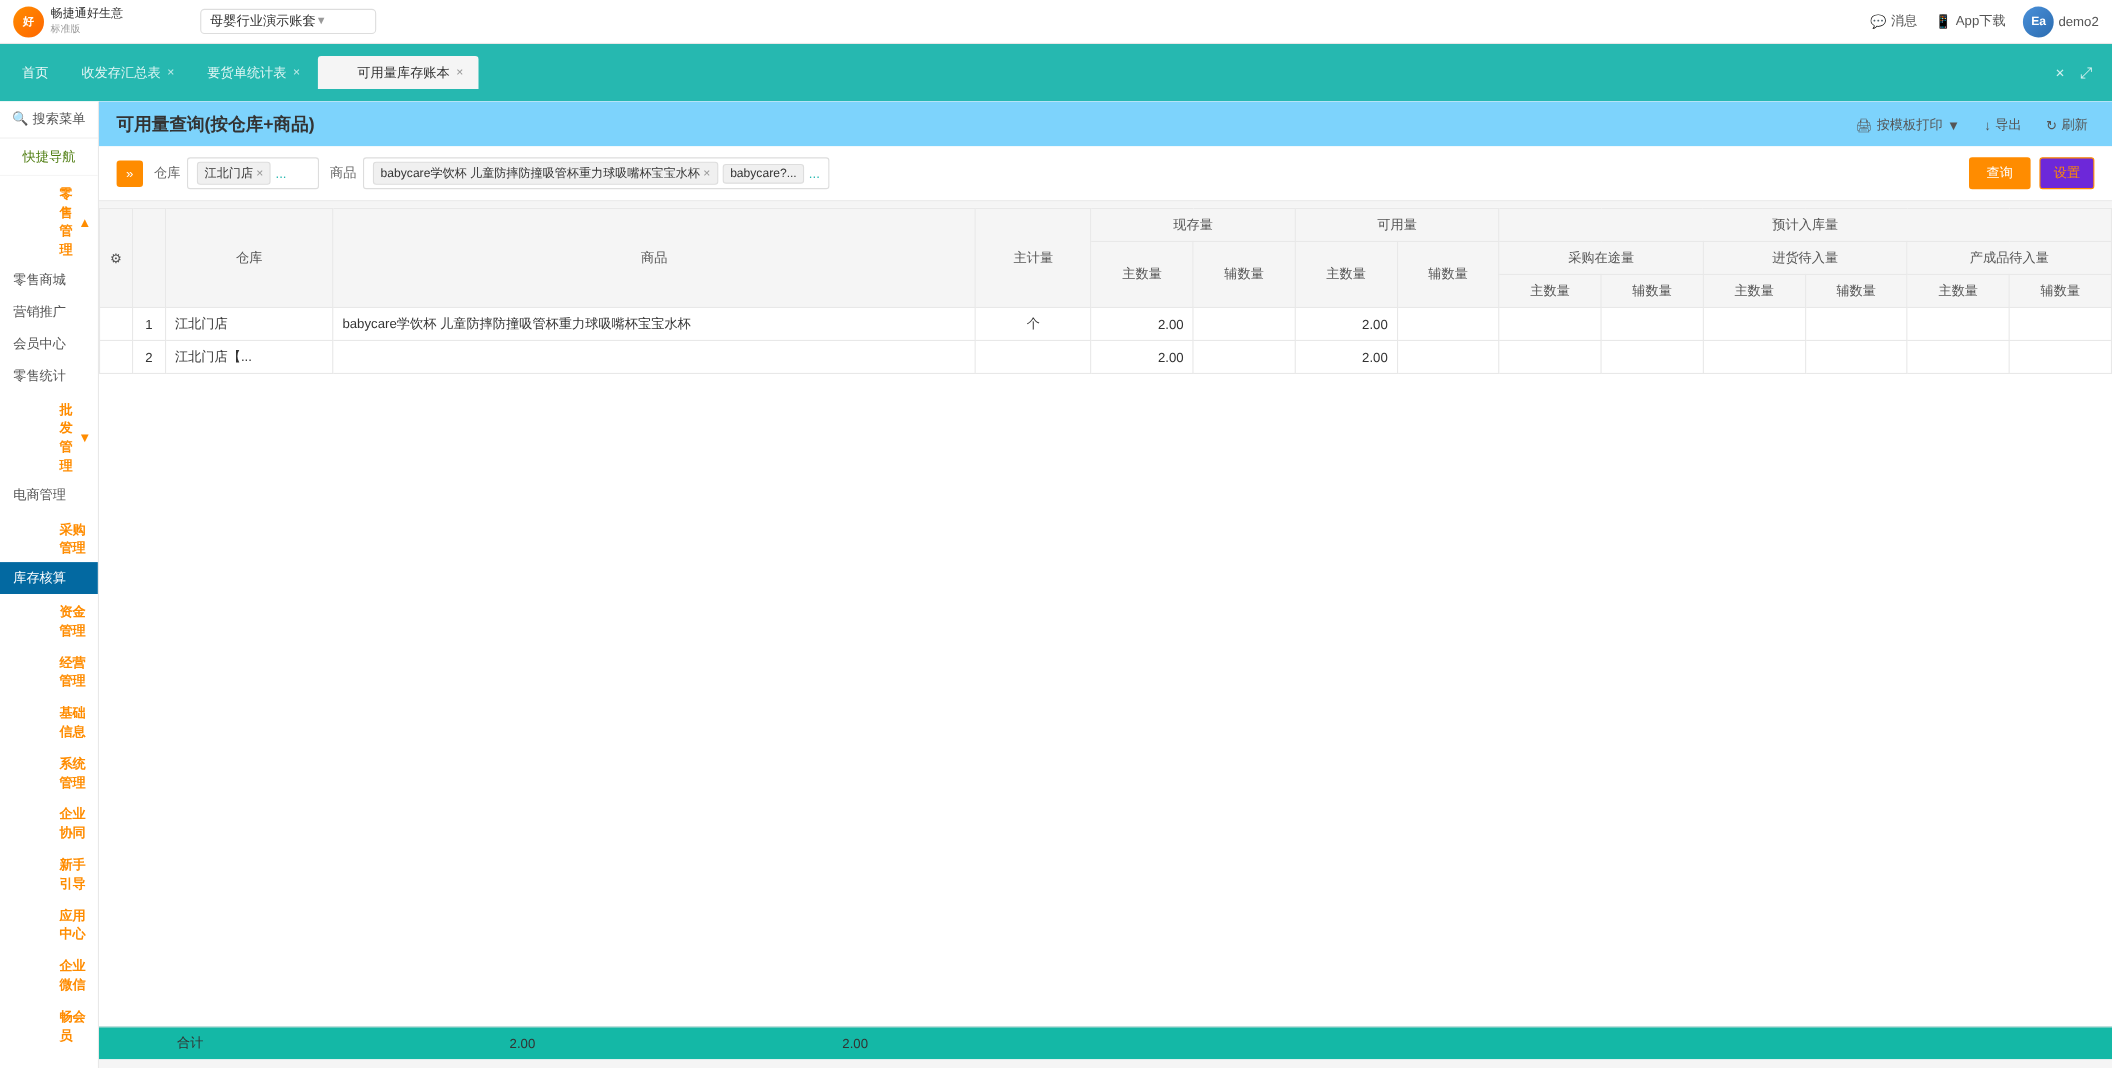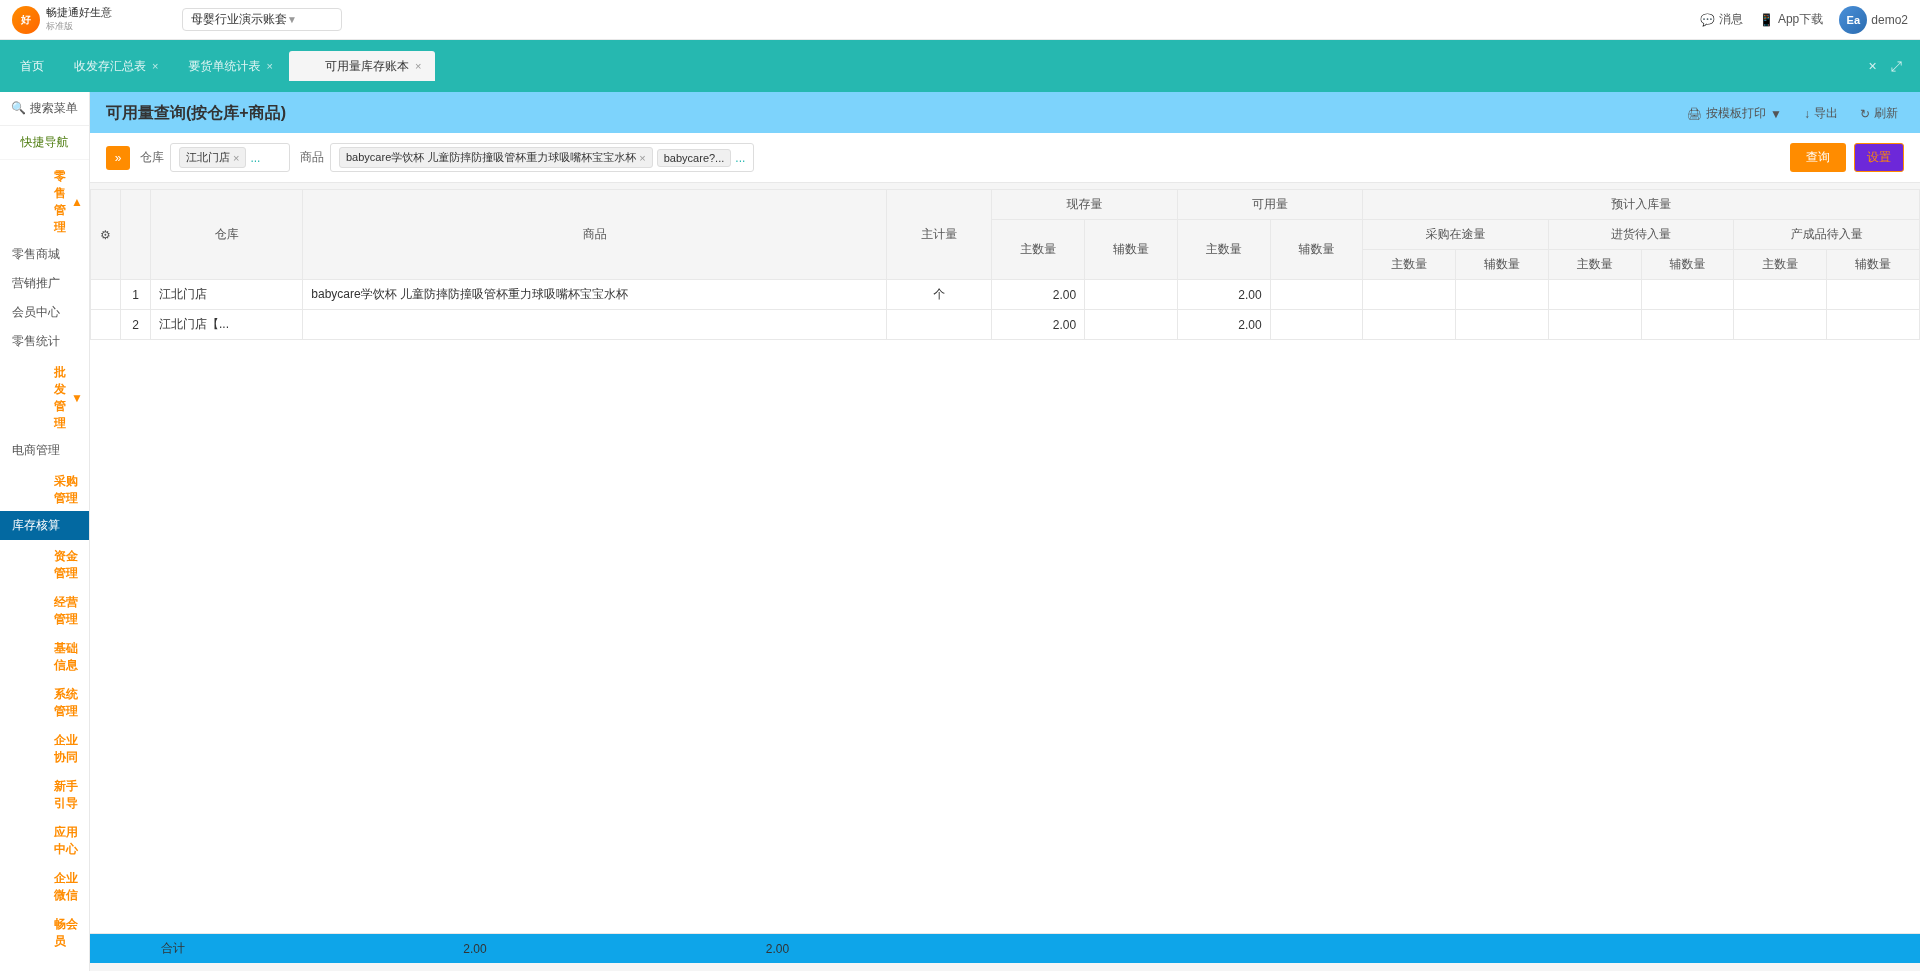--- a/index.html
+++ b/index.html
@@ -322,21 +322,21 @@
       text-align: center;
       color: #333;
     }
     .th-group {
       background: #f5f5f5;
       font-family: Liberation Mono, monospace;
     }
     .settings-col { width: 30px; }
 
     .table-footer {
-      background: #0ea5e9;
+      background: #14b8a6;
       border-top: 1px solid #e8e8e8;
       padding: 6px 8px;
       display: flex;
       align-items: center;
     }
     .footer-label {
       width: 150px;
       font-size: 12px;
       color: #333;
       text-align: center;

